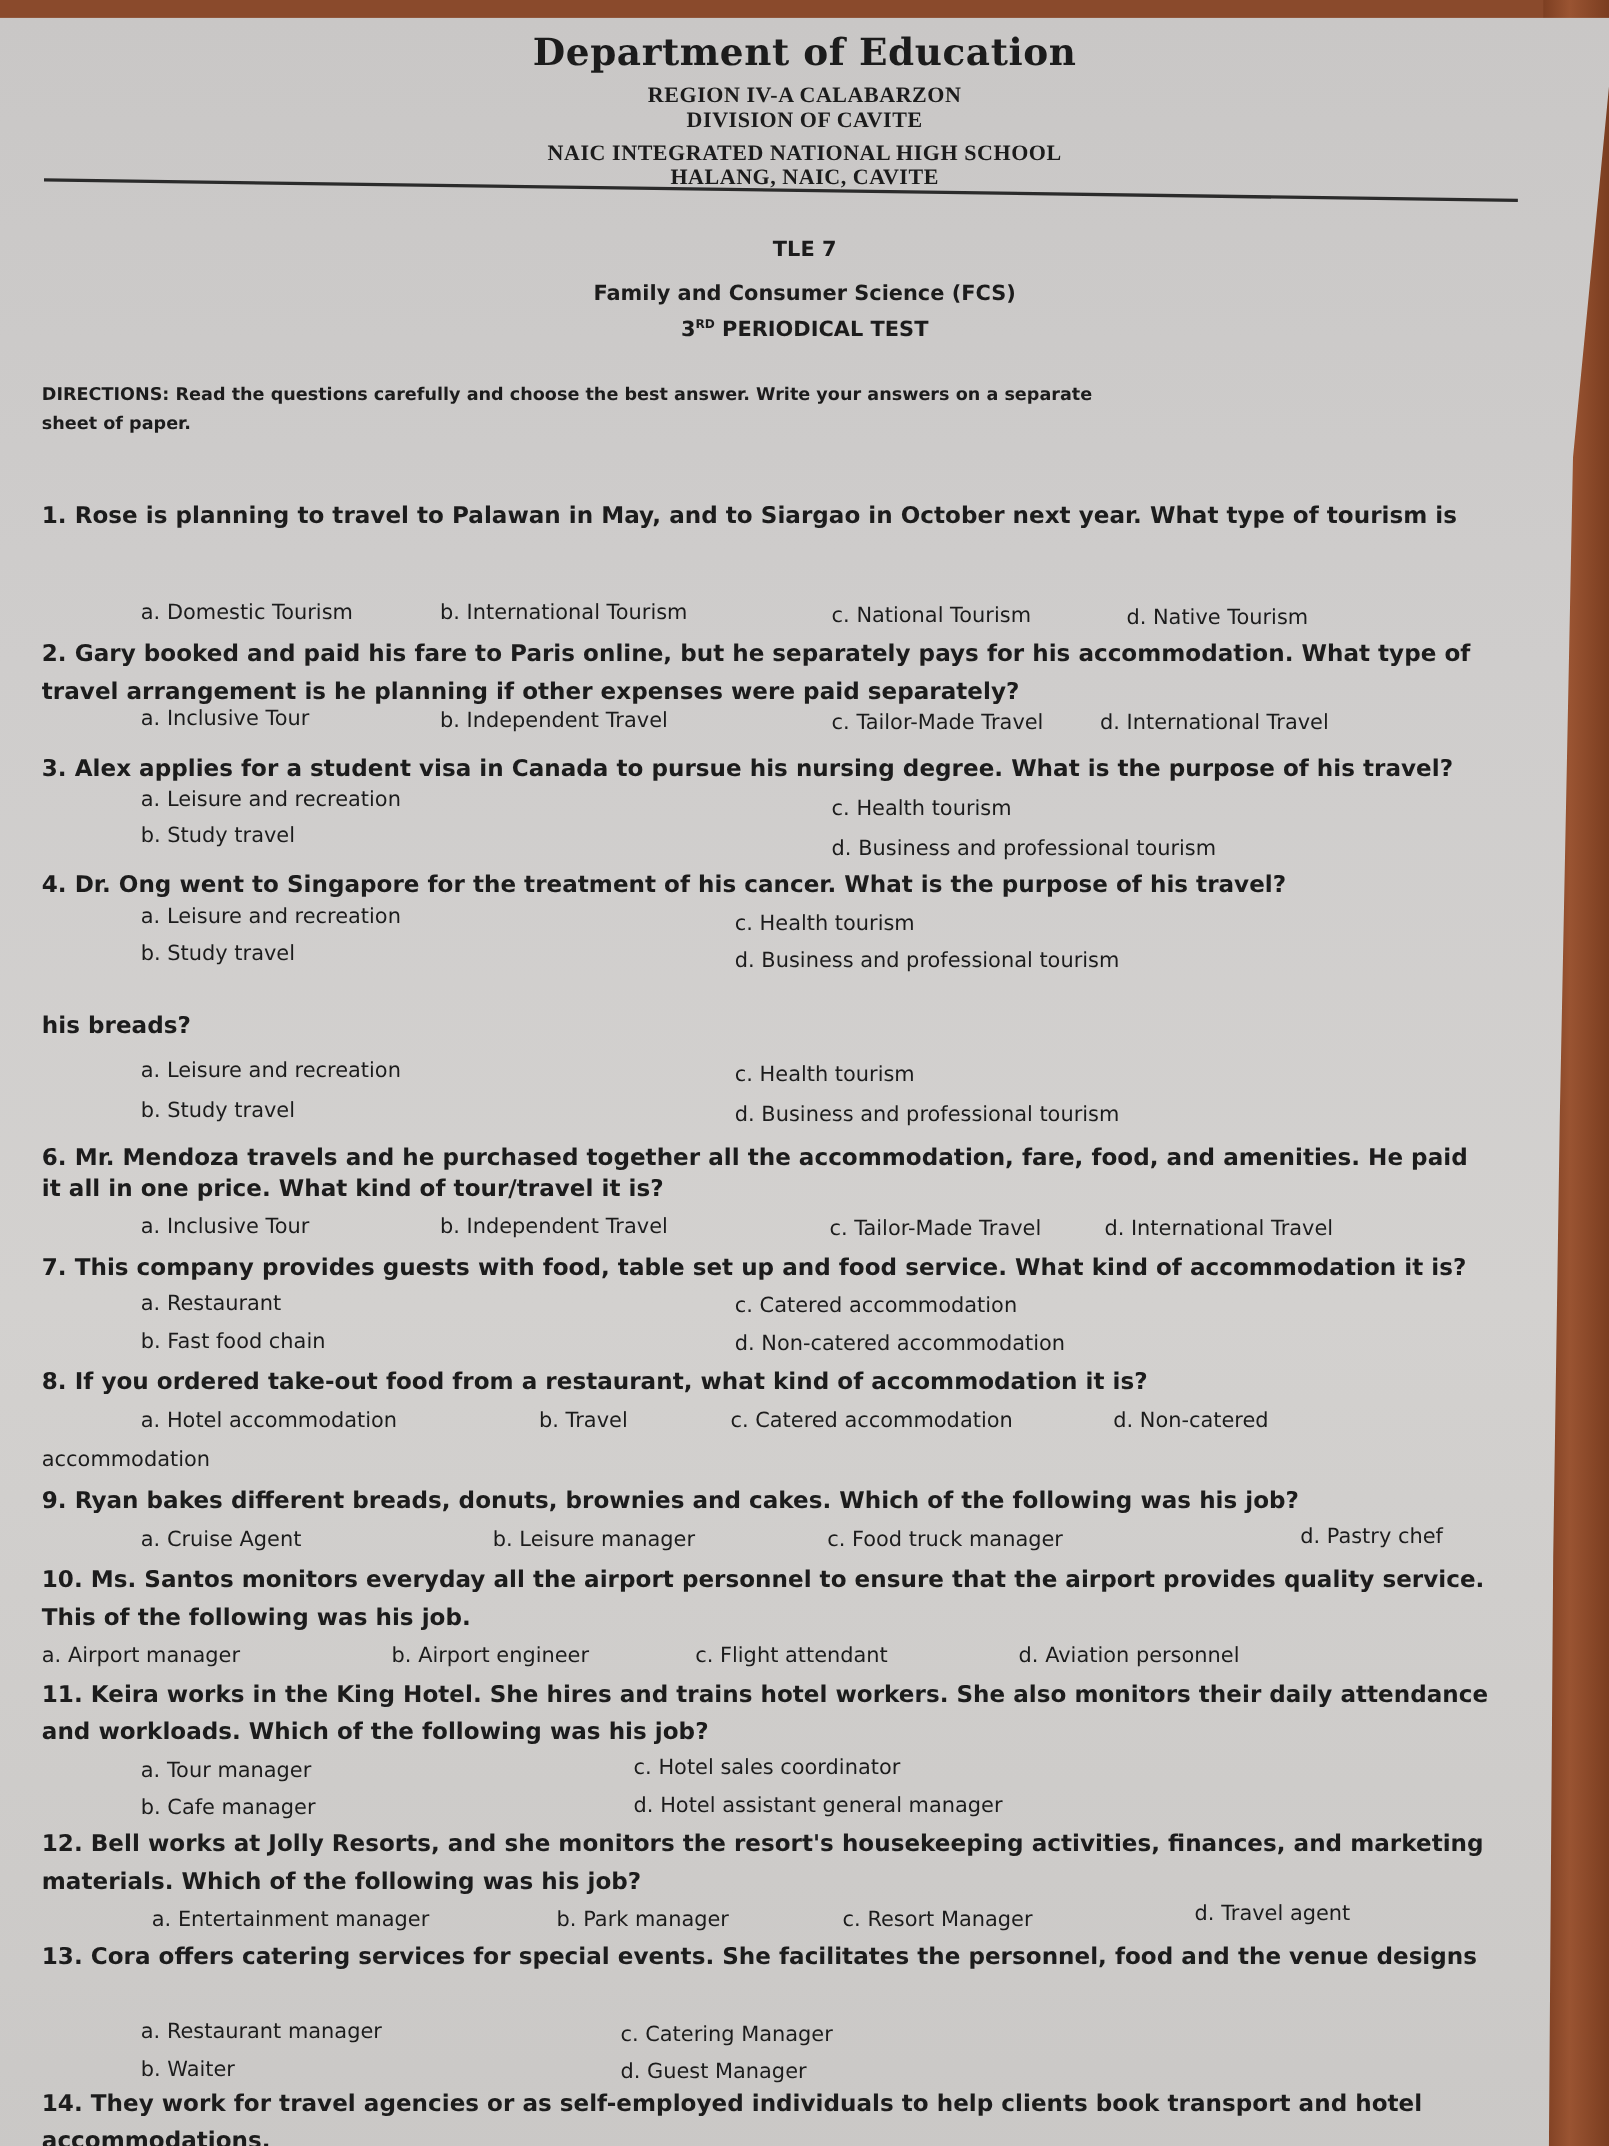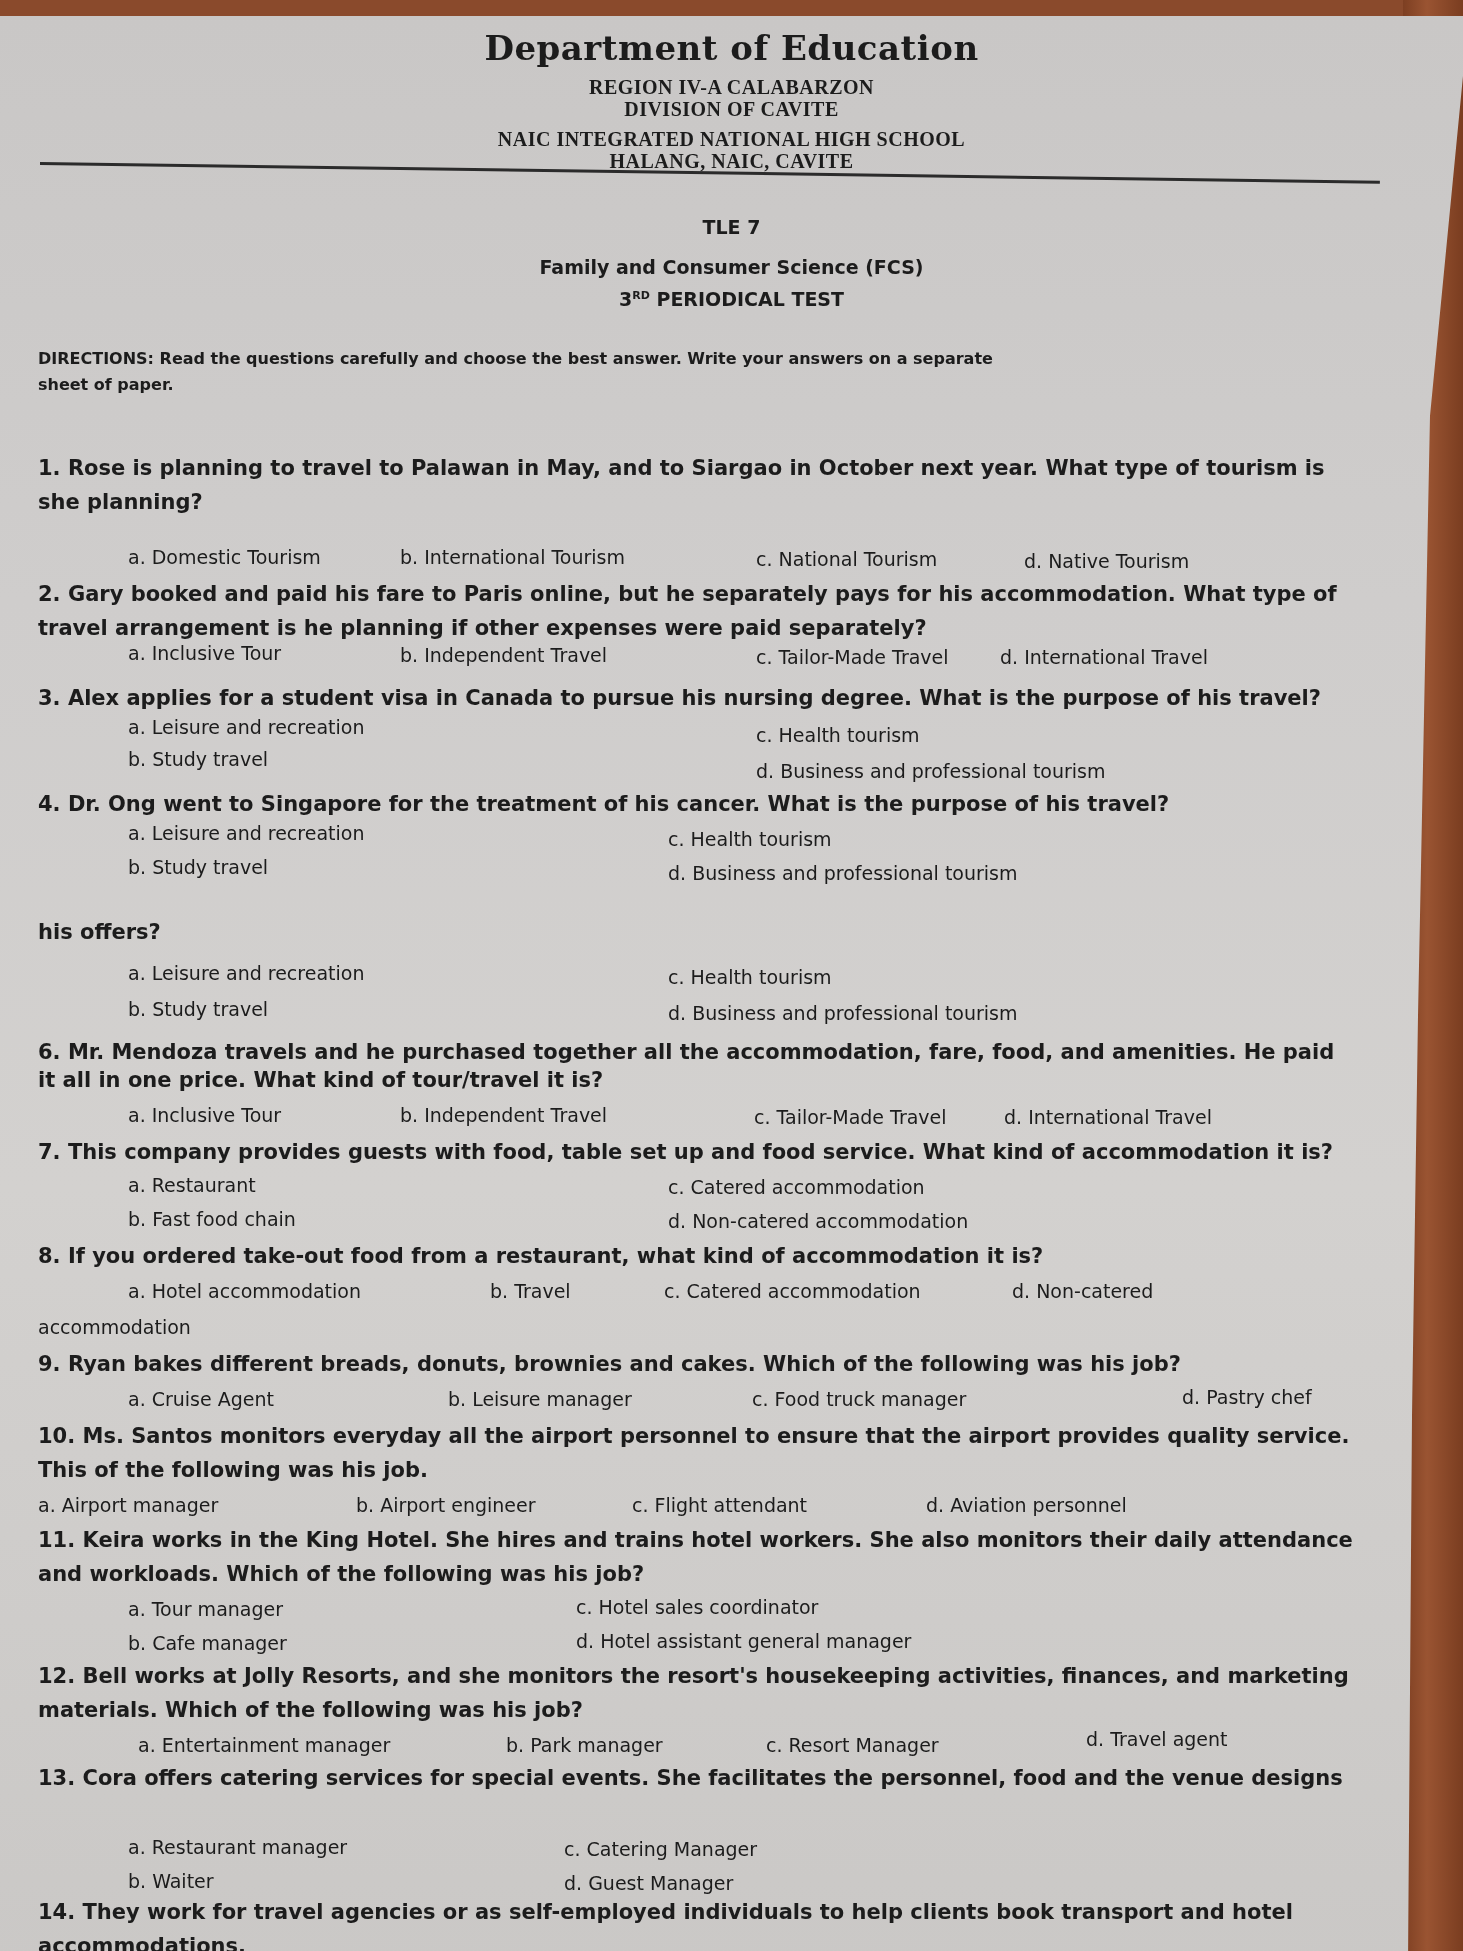--- a/index.html
+++ b/index.html
@@ -63,21 +63,20 @@
     <span>PERIODICAL TEST</span>
   </div>
 
   <div class="body-text" style="top:330px">
     <span class="dir">DIRECTIONS:</span>
     <span>Read the questions carefully and choose the best answer.  Write your answers on a separate</span><br>
     <span>sheet of paper.</span>
   </div>
 
   <div class="q" style="top:440px"><span>1. Rose is planning to travel to Palawan in May, and to Siargao in October next year.  What type of tourism is</span></div>
-  <div class="q" style="top:474px"><span>she planning?</span></div>
   <div class="opt" style="left:128px;top:530px">a. Domestic Tourism</div>
   <div class="opt" style="left:400px;top:530px">b. International Tourism</div>
   <div class="opt" style="left:756px;top:532px">c. National Tourism</div>
   <div class="opt" style="left:1024px;top:534px">d. Native Tourism</div>
 
   <div class="q" style="top:566px"><span>2. Gary booked and paid his fare to Paris online, but he separately pays for his accommodation.  What type of</span></div>
   <div class="q" style="top:600px"><span>travel arrangement is he planning if other expenses were paid separately?</span></div>
   <div class="opt" style="left:128px;top:626px">a. Inclusive Tour</div>
   <div class="opt" style="left:400px;top:628px">b. Independent Travel</div>
   <div class="opt" style="left:756px;top:630px">c. Tailor-Made Travel</div>
@@ -88,21 +87,21 @@
   <div class="opt" style="left:128px;top:732px">b. Study travel</div>
   <div class="opt" style="left:756px;top:708px">c. Health tourism</div>
   <div class="opt" style="left:756px;top:744px">d. Business and professional tourism</div>
 
   <div class="q" style="top:776px"><span>4. Dr. Ong went to Singapore for the treatment of his cancer. What is the purpose of his travel?</span></div>
   <div class="opt" style="left:128px;top:806px">a. Leisure and recreation</div>
   <div class="opt" style="left:128px;top:840px">b. Study travel</div>
   <div class="opt" style="left:668px;top:812px">c. Health tourism</div>
   <div class="opt" style="left:668px;top:846px">d. Business and professional tourism</div>
 
-  <div class="q" style="top:904px"><span>his offers?</span></div>
+  <div class="q" style="top:904px"><span>his breads?</span></div>
   <div class="opt" style="left:128px;top:946px">a. Leisure and recreation</div>
   <div class="opt" style="left:128px;top:982px">b. Study travel</div>
   <div class="opt" style="left:668px;top:950px">c. Health tourism</div>
   <div class="opt" style="left:668px;top:986px">d. Business and professional tourism</div>
 
   <div class="q" style="top:1024px"><span>6. Mr. Mendoza travels and he purchased together all the accommodation, fare, food, and amenities.  He paid</span></div>
   <div class="q" style="top:1052px"><span>it all in one price.  What kind of tour/travel it is?</span></div>
   <div class="opt" style="left:128px;top:1088px">a. Inclusive Tour</div>
   <div class="opt" style="left:400px;top:1088px">b. Independent Travel</div>
   <div class="opt" style="left:754px;top:1090px">c. Tailor-Made Travel</div>

